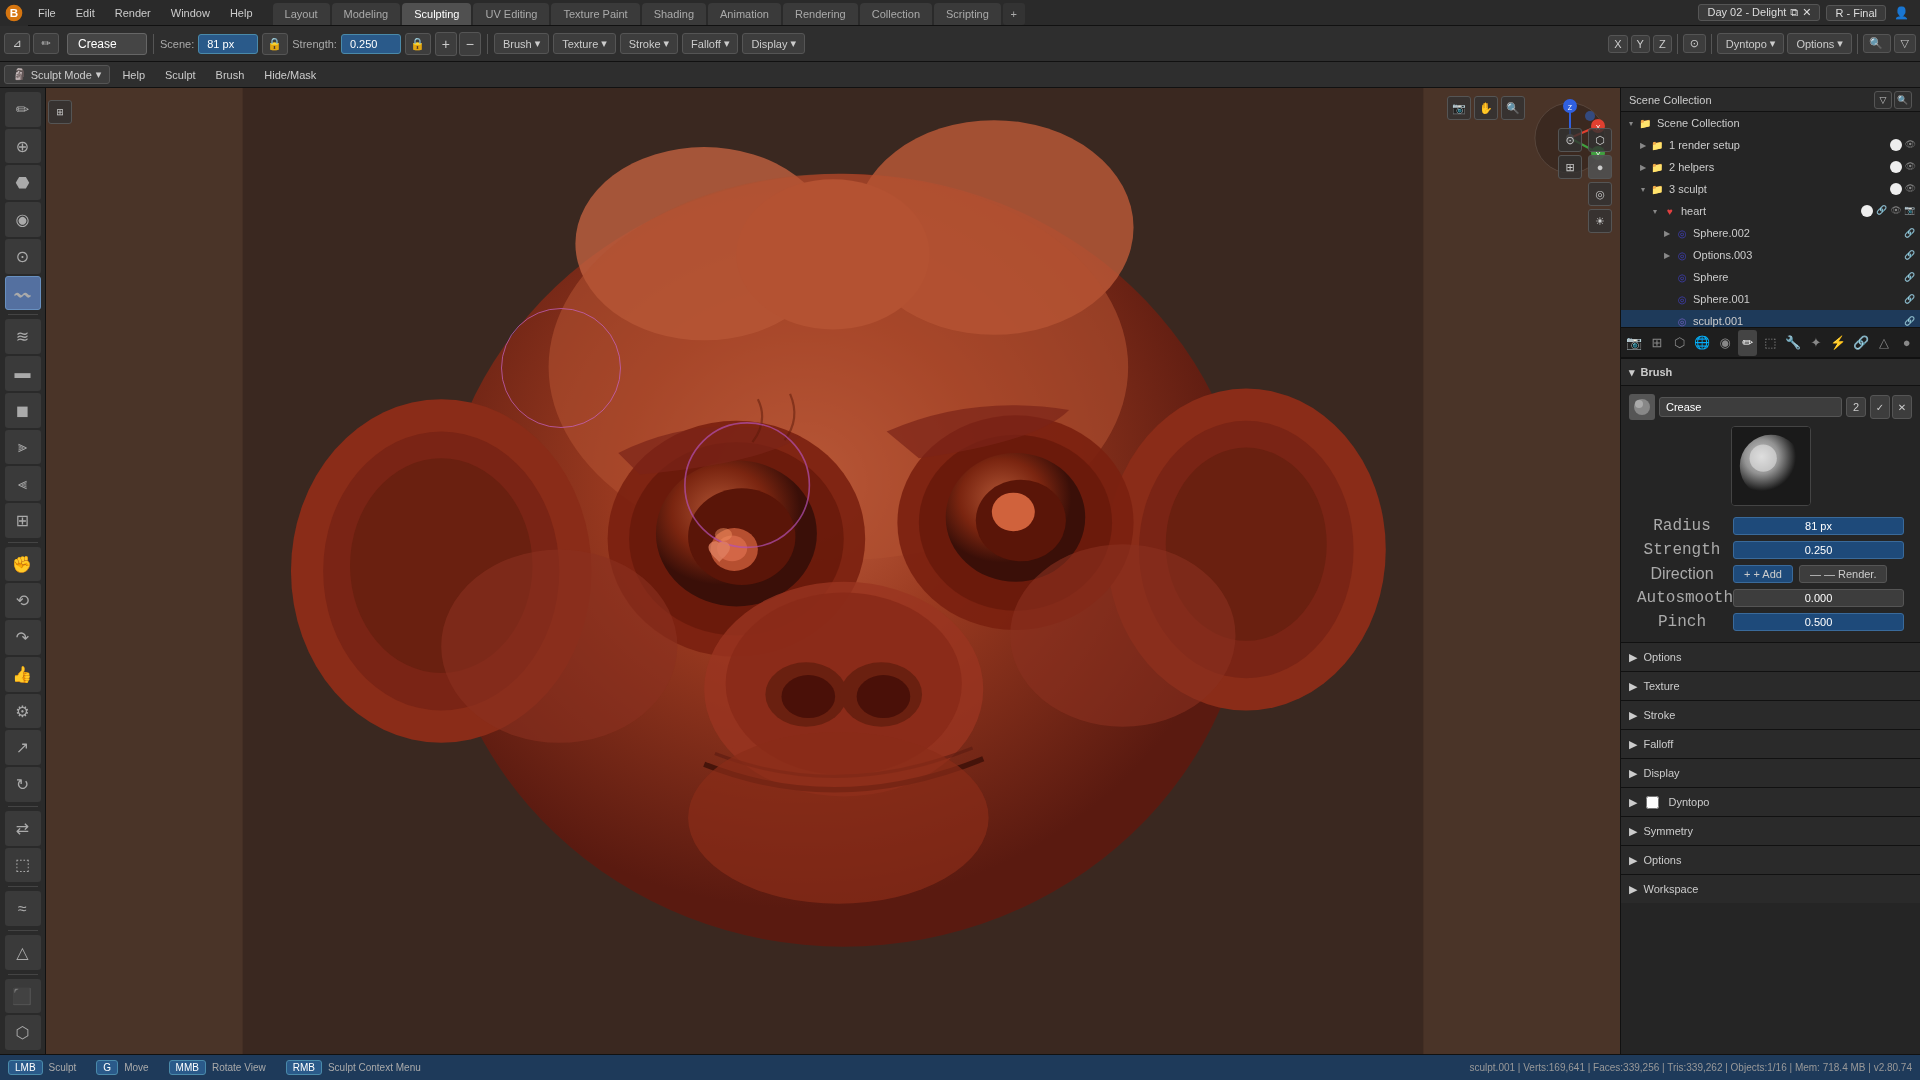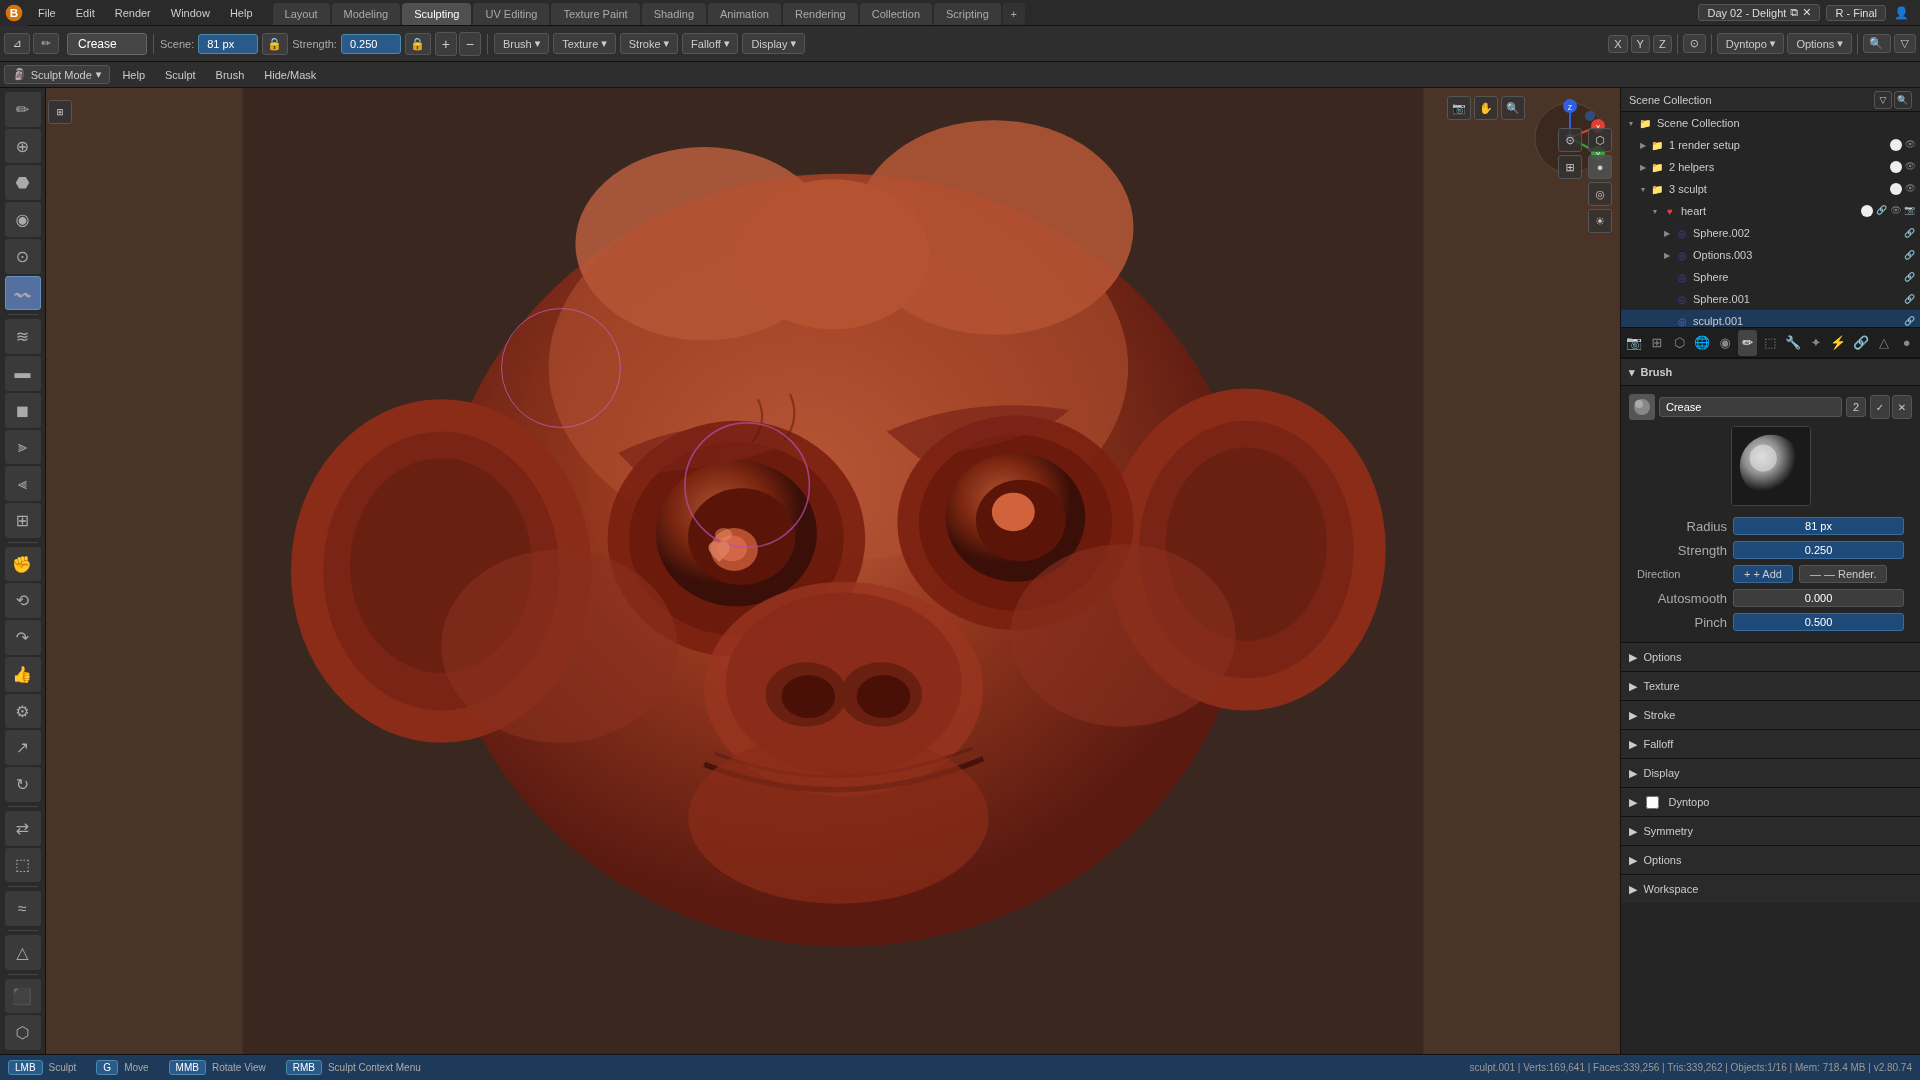--- a/index.html
+++ b/index.html
@@ -90,21 +90,20 @@
       gap: 6px;
     }
     .file-name {
       background: #3a3a3a;
       border: 1px solid #555;
       border-radius: 3px;
       padding: 1px 8px;
       font-size: 11px;
       color: #ddd;
       display: flex;
-      align-items: center;
       gap: 4px;
     }
     .render-name {
       background: #3a3a3a;
       border: 1px solid #555;
       border-radius: 3px;
       padding: 1px 8px;
       font-size: 11px;
       color: #ddd;
     }
@@ -449,23 +448,24 @@
     .prop-row {
       display: flex;
       align-items: center;
       height: 24px;
       padding: 0 8px;
       gap: 6px;
     }
     .prop-label {
       width: 90px;
       color: #aaa;
-      font-size: 13px;
-      text-align: right;
+      font-size: 16px;
+      text-align: center;
       flex-shrink: 0;
+      font-family: Liberation Mono, monospace;
     }
     .prop-value-field {
       flex: 1;
       background: #3d3d3d;
       border: 1px solid #555;
       border-radius: 3px;
       padding: 2px 6px;
       color: #fff;
       font-size: 11px;
       text-align: center;
@@ -478,22 +478,22 @@
     .direction-row {
       display: flex;
       align-items: center;
       height: 24px;
       padding: 0 8px;
       gap: 6px;
     }
     .dir-label {
       width: 90px;
       color: #aaa;
-      font-size: 11px;
-      text-align: left;
+      font-size: 16px;
+      text-align: center;
       flex-shrink: 0;
     }
     .dir-btn {
       background: #3d3d3d;
       border: 1px solid #555;
       border-radius: 3px;
       padding: 2px 10px;
       color: #ccc;
       font-size: 11px;
       cursor: pointer;

